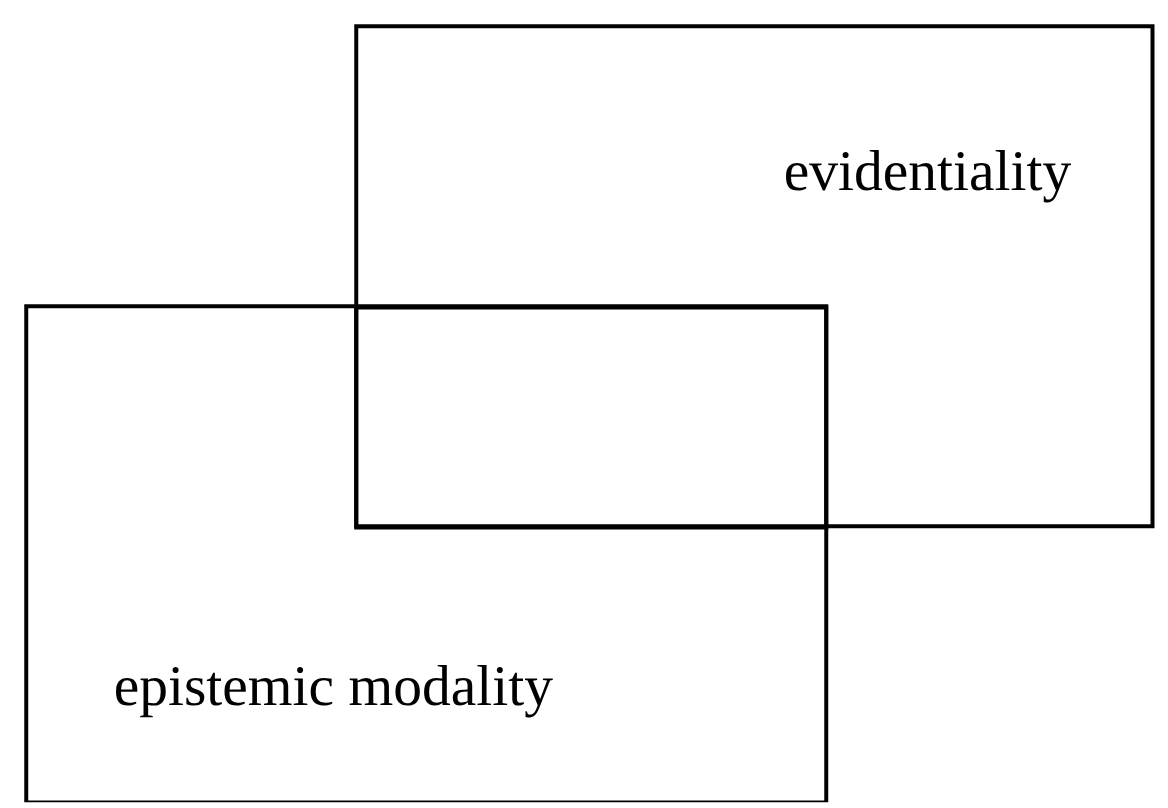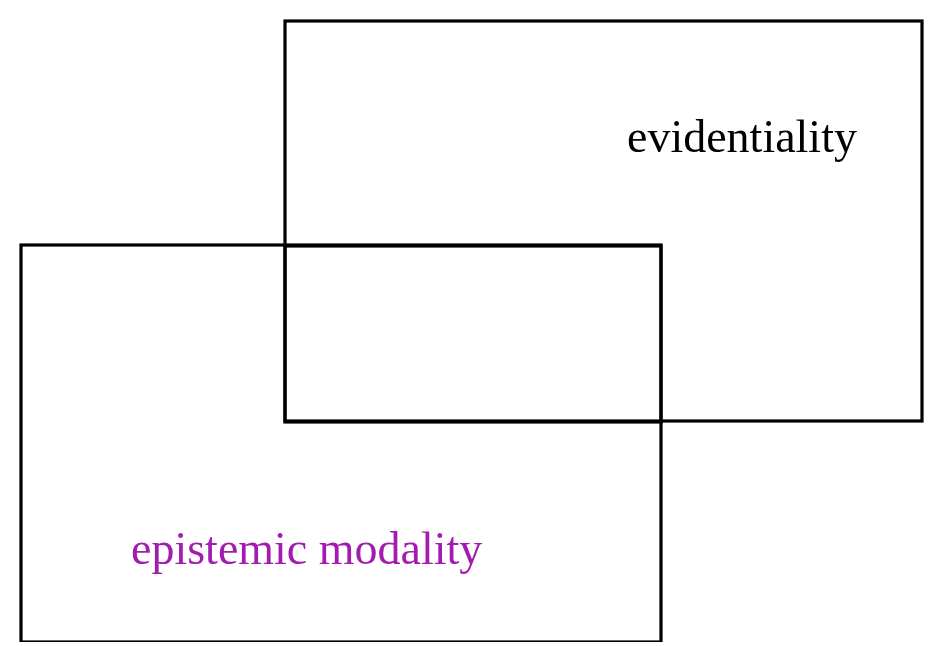--- a/index.html
+++ b/index.html
@@ -59,15 +59,15 @@
 
   <svg class="venn-svg" viewBox="0 0 934 646">
     <rect class="box-rect" id="rect-evidentiality" x="285" y="21" width="637" height="400" stroke="#000000" stroke-width="3.2"></rect>
     <rect class="box-rect" id="rect-epistemic-modality" x="21" y="245" width="640" height="397" stroke="#000000" stroke-width="3.2"></rect>
     <rect class="box-rect" id="rect-inferentiality" x="285" y="246" width="376" height="176" stroke="#000000" stroke-width="3.2"></rect>
   </svg>
 
   <div class="region-label" id="label-evidentiality" style="left: 627px; top: 114px; font-size: 46px; color: rgb(0, 0, 0);">evidentiality</div>
 
 
-  <div class="region-label" id="label-epistemic-modality" style="left: 91px; top: 526px; font-size: 46px; color: #a21caf; margin-left: 40px;">epistemic modality</div>
+  <div class="region-label" id="label-epistemic-modality" style="left: 91px; top: 526px; font-size: 46px; color: #000000;">epistemic modality</div>
 
 </div>
 
 </body></html>

